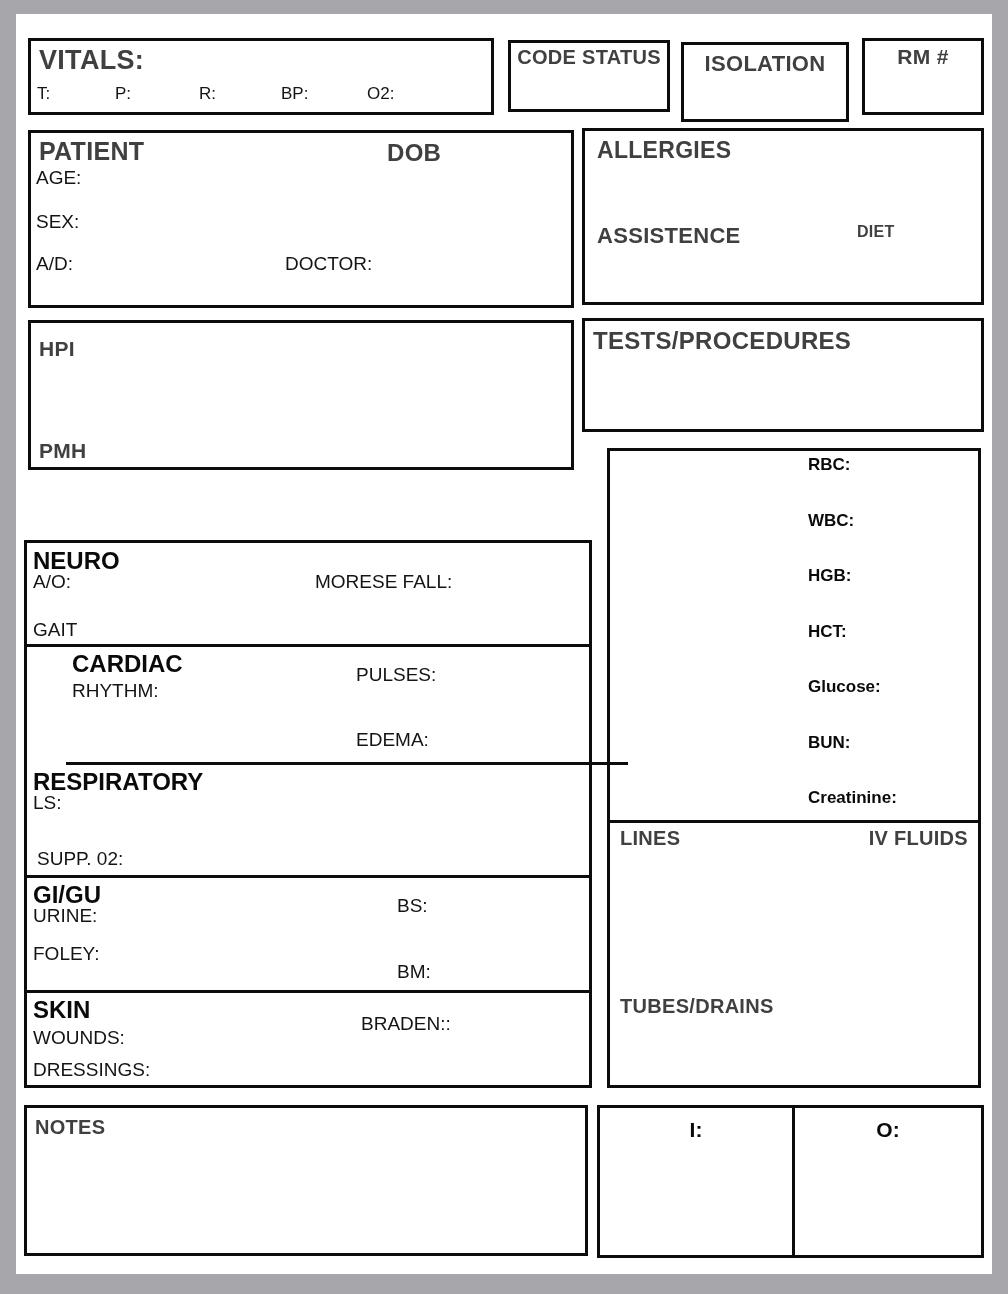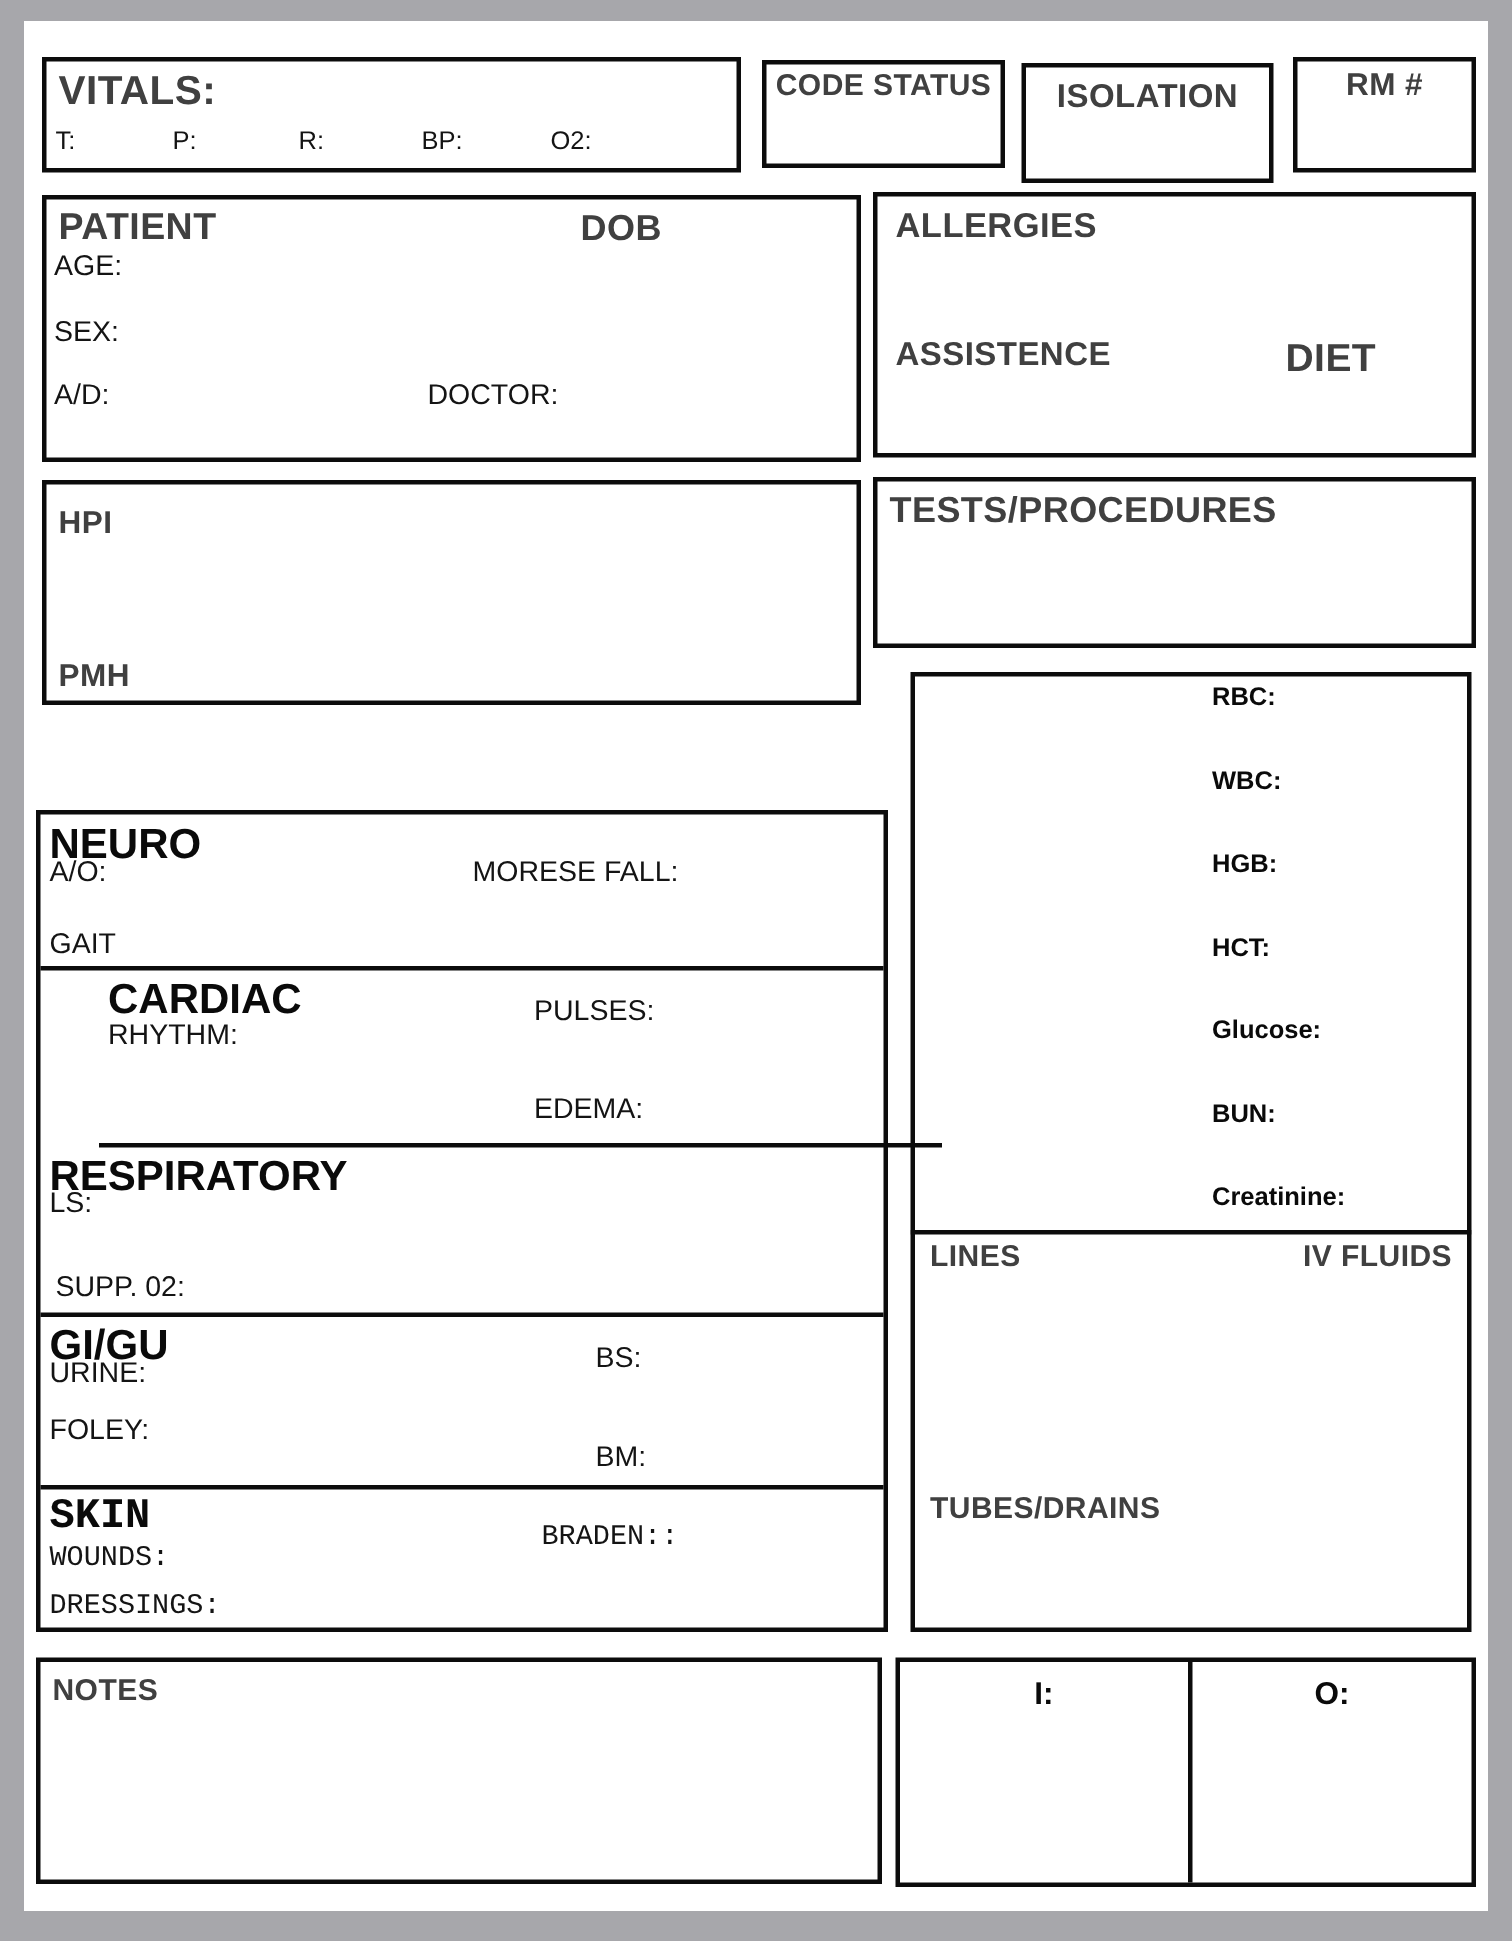--- a/index.html
+++ b/index.html
@@ -51,21 +51,21 @@
   
   .big-head{font-size:25px;}
 
   
   .labcol{position:absolute;top:7px;bottom:12px;display:flex;flex-direction:column;justify-content:space-between;}
   .lab{font-size:17px;font-weight:bold;white-space:nowrap;}
 
   
   .section{position:relative;border-bottom:3px solid var(--line);width:100%;}
   .section:last-child{border-bottom:none;}
-  .sec-title{font-size:28px;font-weight:bold;}
+  .sec-title{font-size:24px;font-weight:bold;}
 
   
   .io-cell{position:absolute;top:0;bottom:0;}
   .io-head{font-size:21px;font-weight:bold;text-align:center;padding-top:10px;}
   .io-divider{position:absolute;top:0;bottom:0;width:3px;background:var(--line);}
 </style>
 </head>
 <body>
 
 <div class="page">
@@ -99,21 +99,21 @@
     <span class="abs title" style="left:356px;top:6px;font-size:24px;">DOB</span>
     <span class="abs lbl" style="left:5px;top:34px;">AGE:</span>
     <span class="abs lbl" style="left:5px;top:78px;">SEX:</span>
     <span class="abs lbl" style="left:5px;top:120px;">A/D:</span>
     <span class="abs lbl" style="left:254px;top:120px;">DOCTOR:</span>
   </div>
 
   <div class="box" style="left:582px;top:128px;width:402px;height:177px;">
     <span class="abs title" style="left:12px;top:6px;font-size:23px;">ALLERGIES</span>
     <span class="abs title" style="left:12px;top:92px;font-size:22px;">ASSISTENCE</span>
-    <span class="abs title" style="left:272px;top:92px;font-size:26px;">DIET</span>
+    <span class="abs title" style="left:272px;top:92px;font-size:16px;">DIET</span>
   </div>
 
   <div class="box" style="left:28px;top:320px;width:546px;height:150px;">
     <span class="abs title" style="left:8px;top:14px;font-size:21px;">HPI</span>
     <span class="abs title" style="left:8px;top:116px;font-size:21px;">PMH</span>
   </div>
 
   <div class="box" style="left:582px;top:318px;width:402px;height:114px;">
     <span class="abs title" style="left:8px;top:6px;font-size:24px;">TESTS/PROCEDURES</span>
   </div>
@@ -159,21 +159,21 @@
     </div>
 
     <div class="section" style="height:115px;">
       <span class="abs sec-title" style="left:6px;top:3px;">GI/GU</span>
       <span class="abs lbl" style="left:370px;top:17px;">BS:</span>
       <span class="abs lbl" style="left:6px;top:27px;">URINE:</span>
       <span class="abs lbl" style="left:6px;top:65px;">FOLEY:</span>
       <span class="abs lbl" style="left:370px;top:83px;">BM:</span>
     </div>
 
-    <div class="section" style="flex:1;font-family:Liberation Mono, monospace;">
+    <div class="section" style="flex:1;">
       <span class="abs sec-title" style="left:6px;top:3px;">SKIN</span>
       <span class="abs lbl" style="left:334px;top:20px;">BRADEN::</span>
       <span class="abs lbl" style="left:6px;top:34px;">WOUNDS:</span>
       <span class="abs lbl" style="left:6px;top:66px;">DRESSINGS:</span>
     </div>
   </div>
 
   <div class="box" style="left:24px;top:1105px;width:564px;height:151px;">
     <span class="abs title" style="left:8px;top:8px;font-size:20px;">NOTES</span>
   </div>

